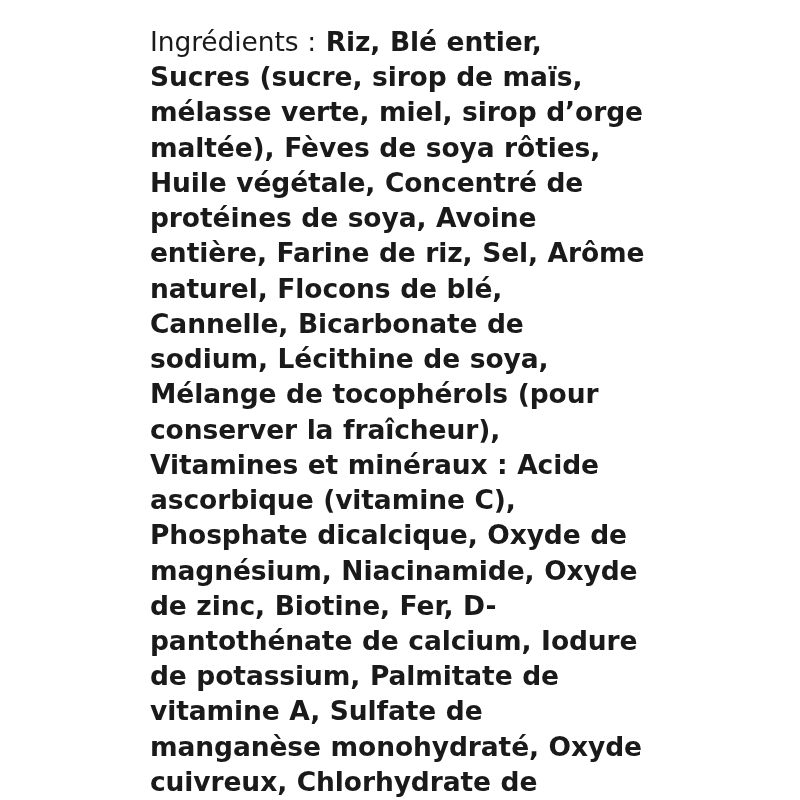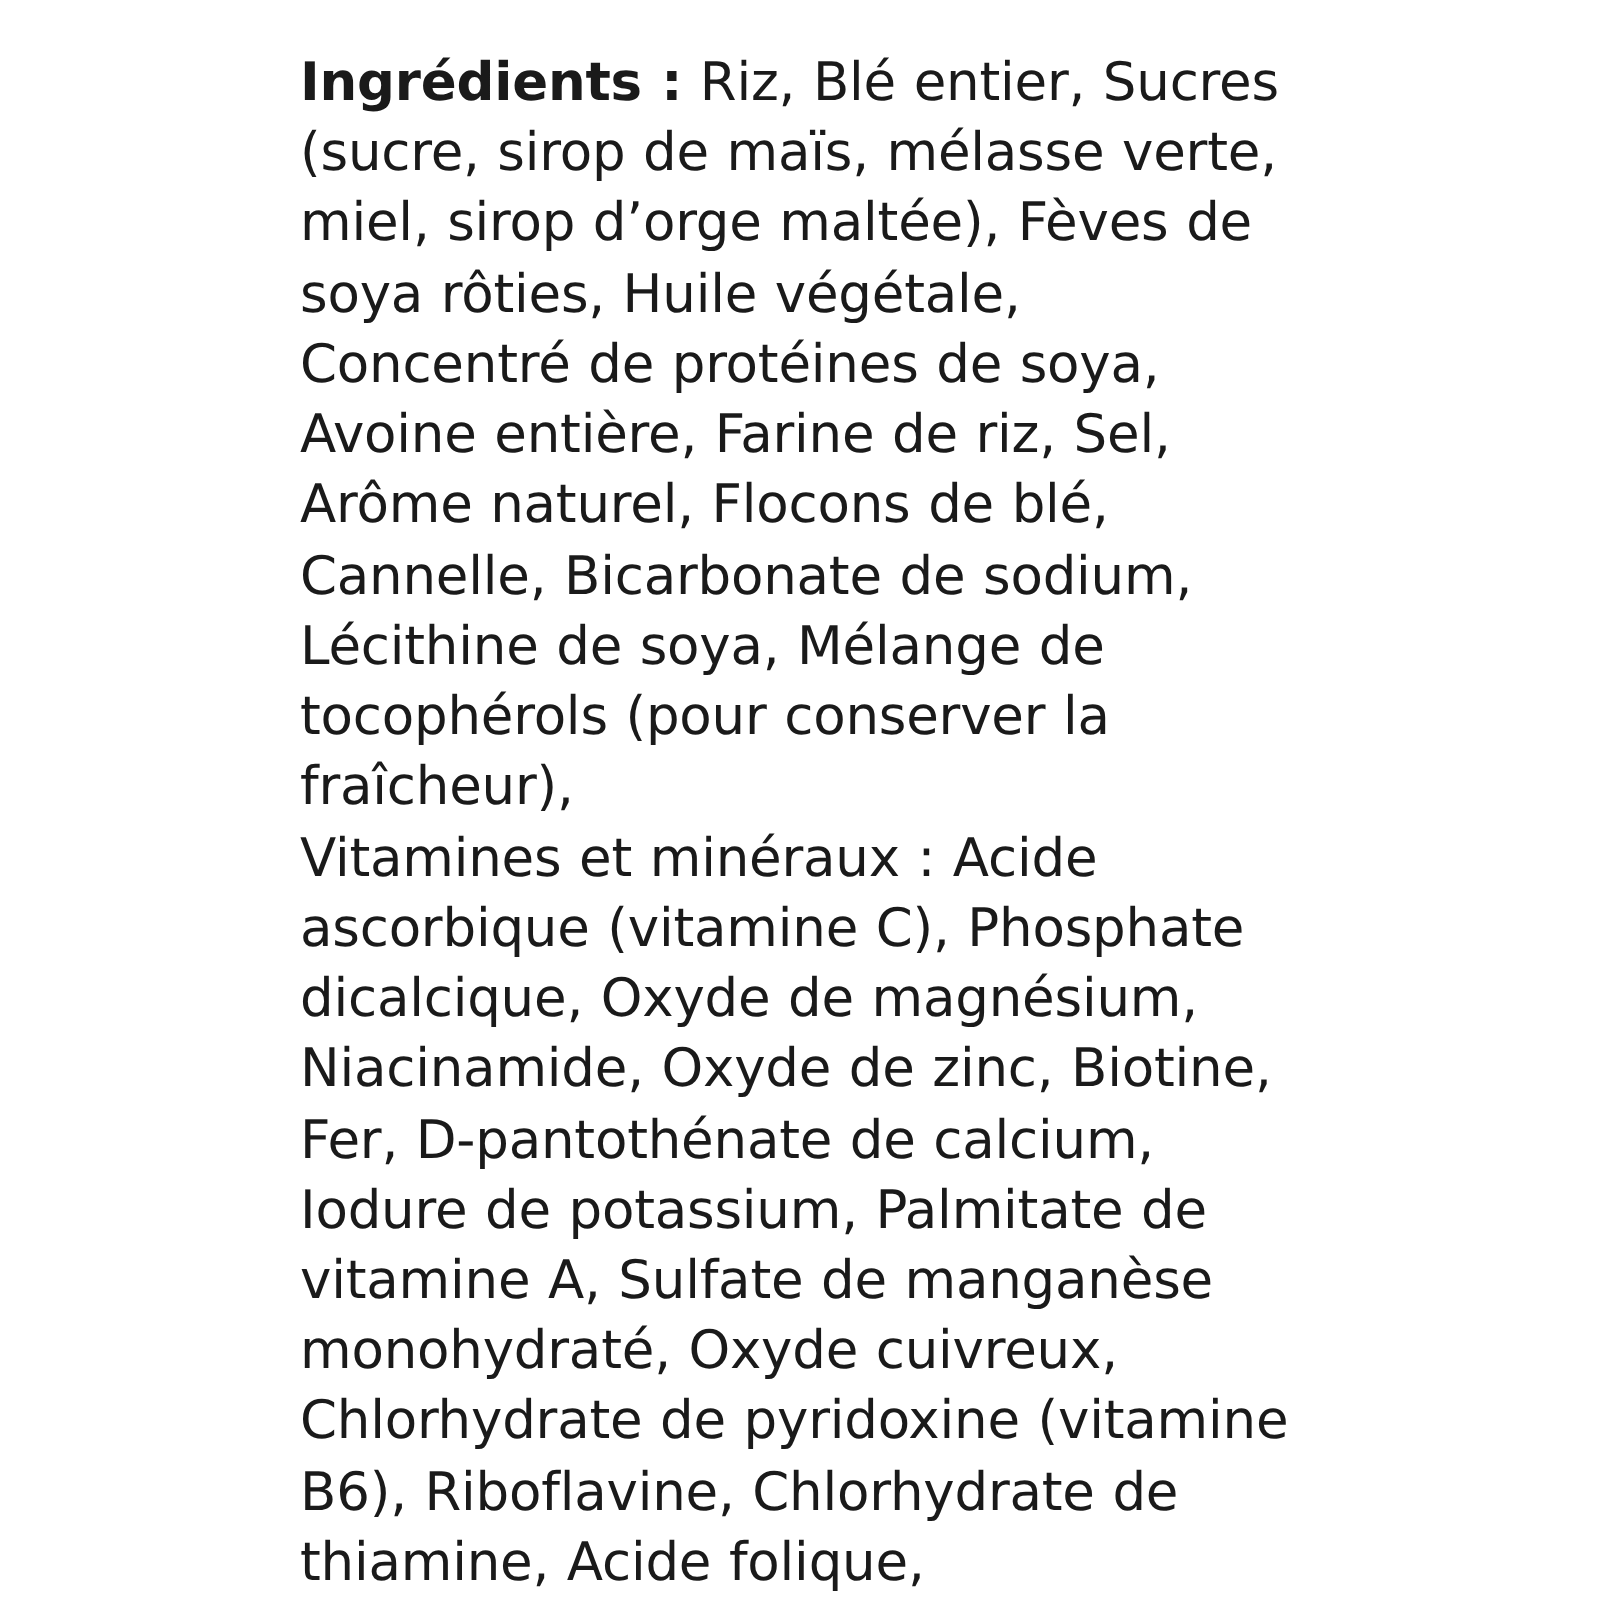--- a/index.html
+++ b/index.html
@@ -21,24 +21,24 @@
     padding: 24px 150px 10px 150px;
   }
   .ingredients-block {
     font-size: 26.5px;
     line-height: 1.33;
     letter-spacing: -0.1px;
     text-align: left;
     word-spacing: 0.5px;
   }
   .heading-bold {
-    font-weight: bold;
+    font-weight: normal;
   }
   .body-text {
-    font-weight: normal;
+    font-weight: bold;
   }
   .paragraph {
     margin: 0;
   }
   .paragraph + .paragraph {
     margin-top: 0px;
   }
 </style>
 </head>
 <body>

